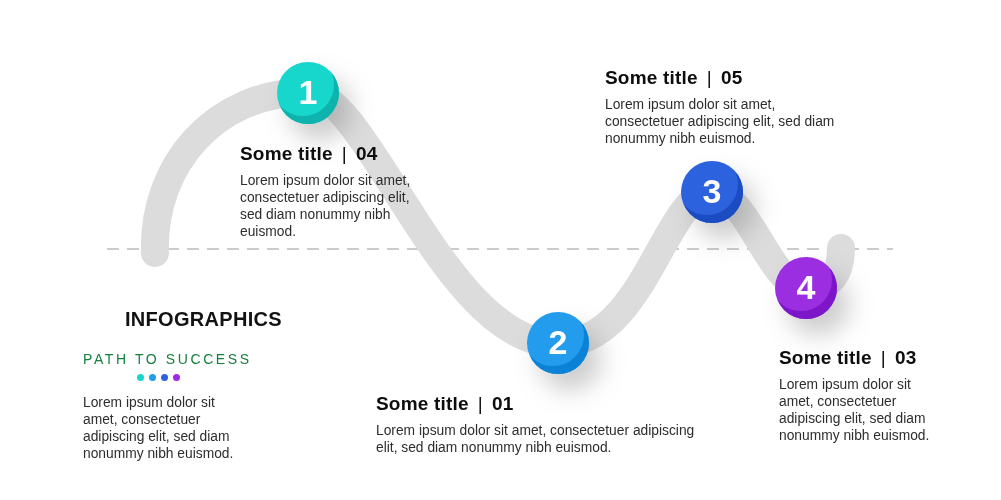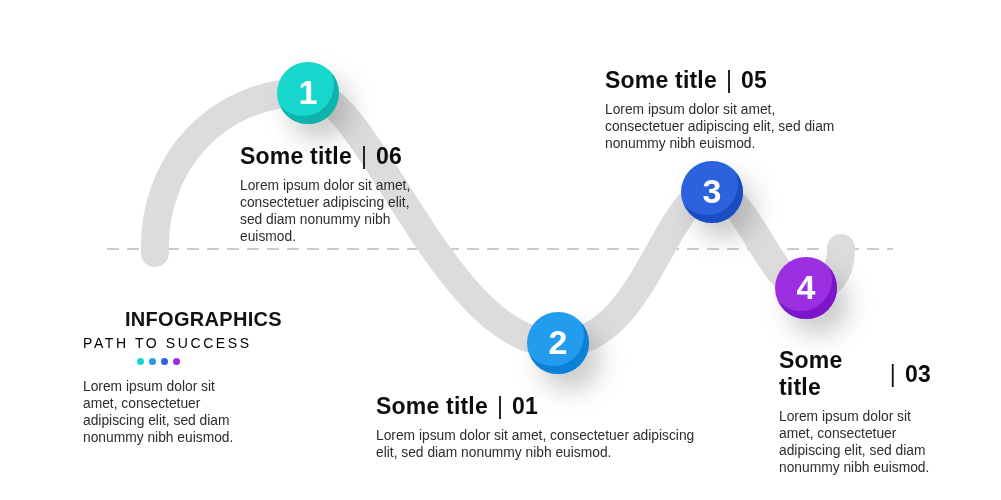--- a/index.html
+++ b/index.html
@@ -13,27 +13,27 @@
 
   .circle {
     position:absolute; width:62px; height:62px; border-radius:50%;
     background:var(--c);
     box-shadow: inset -5px -8px 0 var(--cd), 12px 16px 24px rgba(110,110,110,0.35);
     display:flex; align-items:center; justify-content:center;
   }
   .num { color:#ffffff; font-size:34px; font-weight:700; line-height:1; transform:translateY(-1px); }
 
   .step-text { position:absolute; }
-  .step-title-row { display:flex; align-items:center; font-weight:700; font-size:23px; color:#0d0d0d; letter-spacing:0.2px; }
+  .step-title-row { display:flex; align-items:center; font-weight:700; font-size:19px; color:#0d0d0d; letter-spacing:0.2px; }
   .step-sep { margin:0 9px; font-weight:400; color:#111111; }
   .step-desc { margin:7px 0 0; font-size:13.8px; line-height:17px; color:#2d2d2d; }
 
   .brand { position:absolute; left:83px; top:308px; width:162px; }
   .brand-title { font-size:20px; font-weight:700; letter-spacing:0.3px; color:#121212;margin-left:42px; }
-  .brand-subtitle { font-size:14px; letter-spacing:2.6px; color:#000000; margin-top:4px; white-space:nowrap; }
+  .brand-subtitle { font-size:14px; letter-spacing:2.6px; color:#15803d; margin-top:20px; white-space:nowrap; }
   .brand-dots { width:150px; display:flex; justify-content:center; gap:5px; margin-top:7px; }
   .dot { width:7px; height:7px; border-radius:50%; }
   .brand-desc { margin:13px 0 0; font-size:13.8px; line-height:17px; color:#2d2d2d; width:158px; }
 </style>
 </head>
 <body>
 
 <div class="canvas" style="--path-color: #dcdcdc; --dash-color: #cbcbcb;">
 
   <svg class="scene" width="1001" height="500" viewBox="0 0 1001 500">
@@ -56,21 +56,21 @@
     <span class="num">3</span>
   </div>
   <div class="circle" style="left: 775px; top: 257px; --c: #9c2ee2; --cd: #7d16c9;">
     <span class="num">4</span>
   </div>
 
   <div class="step-text" style="left:240px; top:143px; width:172px;">
     <div class="step-title-row">
       <span>Some title</span>
       <span class="step-sep">|</span>
-      <span>06</span>
+      <span>04</span>
     </div>
     <p class="step-desc">Lorem ipsum dolor sit amet, consectetuer adipiscing elit, sed diam nonummy nibh euismod.</p>
   </div>
 
   <div class="step-text" style="left:376px; top:393px; width:322px;">
     <div class="step-title-row">
       <span>Some title</span>
       <span class="step-sep">|</span>
       <span>01</span>
     </div>

